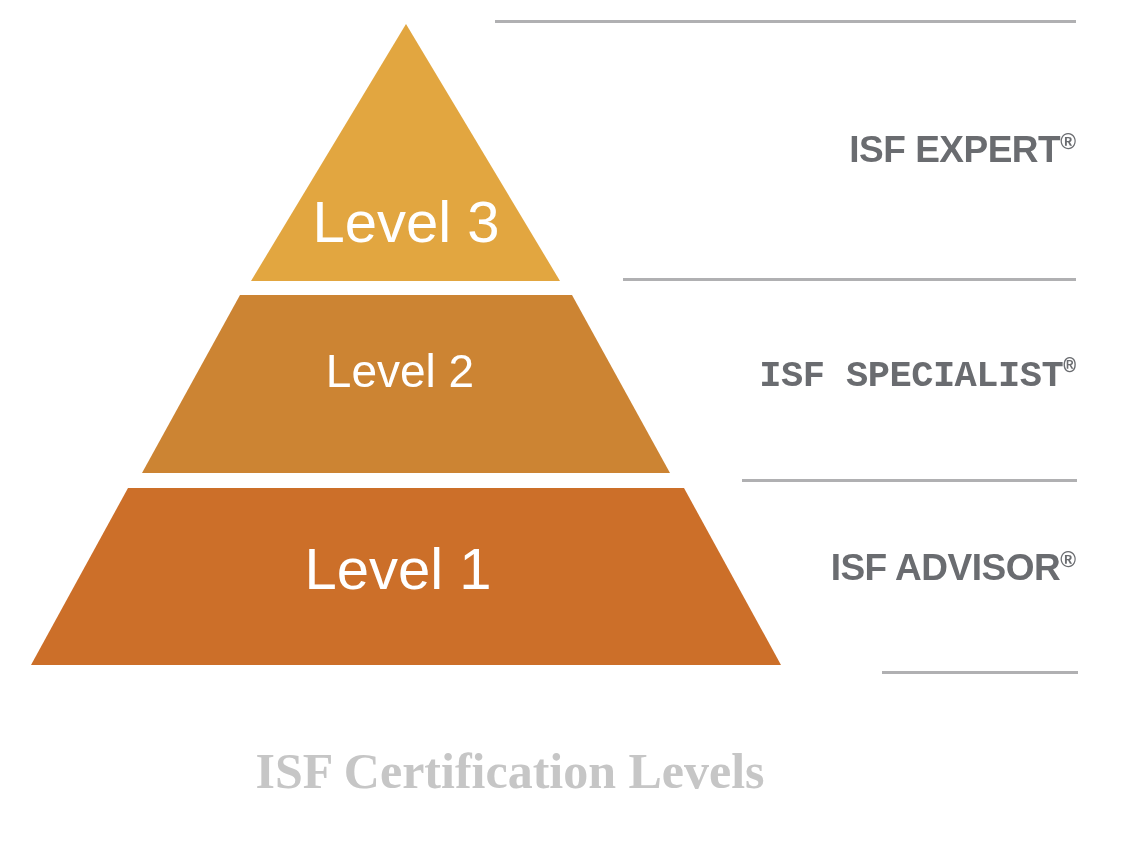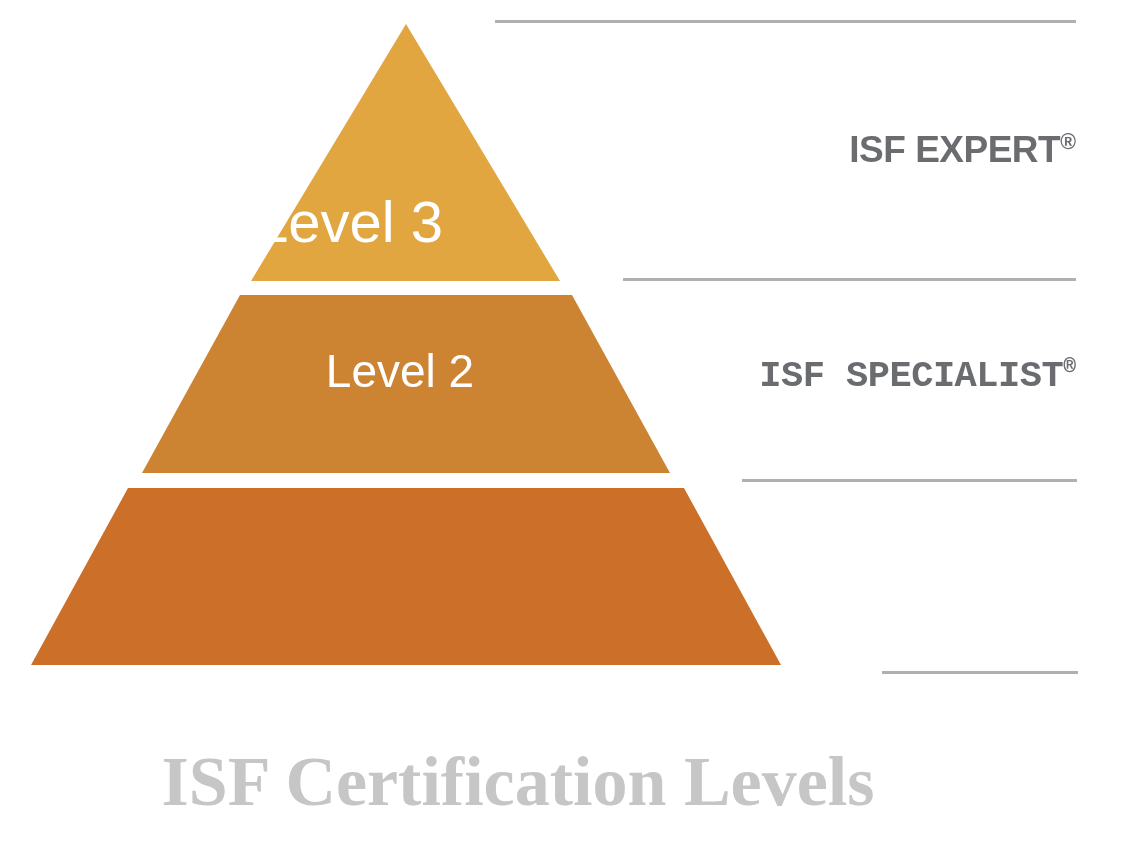--- a/index.html
+++ b/index.html
@@ -39,21 +39,21 @@
     font-weight: 400;
     white-space: nowrap;
     text-align: center;
     line-height: 1;
   }
   #tier-label-3-wrap {
     position: absolute;
     left: 256px;
     top: 193px;
     width: 300px;
-    text-align: left;
+    text-align: center;
     font-size: 58px;
     color: #ffffff;
   }
   #tier-label-2-wrap {
     position: absolute;
     left: 250px;
     top: 348px;
     width: 300px;
     text-align: center;
     font-size: 46px;
@@ -99,25 +99,24 @@
 
   
   #diagram-caption {
     position: absolute;
     left: 0;
     width: 1020px;
     top: 742px;
     text-align: center;
     font-family: "Liberation Serif", serif;
     font-weight: bold;
-    font-size: 70px;
+    font-size: 50px;
     color: #c6c6c6;
     letter-spacing: 0px;
     white-space: nowrap;
-    margin-left: 8px;
   }
 </style>
 </head>
 <body>
 
 <div id="diagram-root" style="background: rgb(255, 255, 255);">
 
   <div class="pyramid-layer">
     <svg class="pyramid-svg" width="1124" height="854" viewBox="0 0 1124 854" xmlns="http://www.w3.org/2000/svg" aria-hidden="true">
 
@@ -126,26 +125,28 @@
       <polygon points="240,295 572,295 670,473 142,473" fill="#CC8433"></polygon>
 
       <polygon points="128,488 684,488 781,665 31,665" fill="#CC6F29"></polygon>
     </svg>
   </div>
 
   <div id="tier-label-3-wrap" class="tier-label" style="color: rgb(255, 255, 255);">Level 3</div>
 
   <div id="tier-label-2-wrap" class="tier-label" style="color: rgb(255, 255, 255);">Level 2</div>
 
+  <div id="tier-label-1-wrap" class="tier-label" style="color: rgb(255, 255, 255);">Level 1</div>
 
   <div class="connector-rule" id="rule-1" style="left: 495px; top: 20px; width: 581px; background: rgb(176, 176, 178);"></div>
   <div class="connector-rule" id="rule-2" style="left: 623px; top: 278px; width: 453px; background: rgb(176, 176, 178);"></div>
   <div class="connector-rule" id="rule-3" style="left: 742px; top: 479px; width: 335px; background: rgb(176, 176, 178);"></div>
   <div class="connector-rule" id="rule-4" style="left: 882px; top: 671px; width: 196px; background: rgb(176, 176, 178);"></div>
 
   <div class="cert-name" id="cert-name-expert" style="color: rgb(106, 108, 112);"><span>ISF EXPERT</span><span class="reg">®</span></div>
 
   <div class="cert-name" id="cert-name-specialist" style="color: rgb(106, 108, 112);"><span>ISF SPECIALIST</span><span class="reg">®</span></div>
 
+  <div class="cert-name" id="cert-name-advisor" style="color: rgb(106, 108, 112);"><span>ISF ADVISOR</span><span class="reg">®</span></div>
 
   <div id="diagram-caption" style="color: rgb(198, 198, 198);">ISF Certification Levels</div>
 
 </div>
 
 </body></html>

